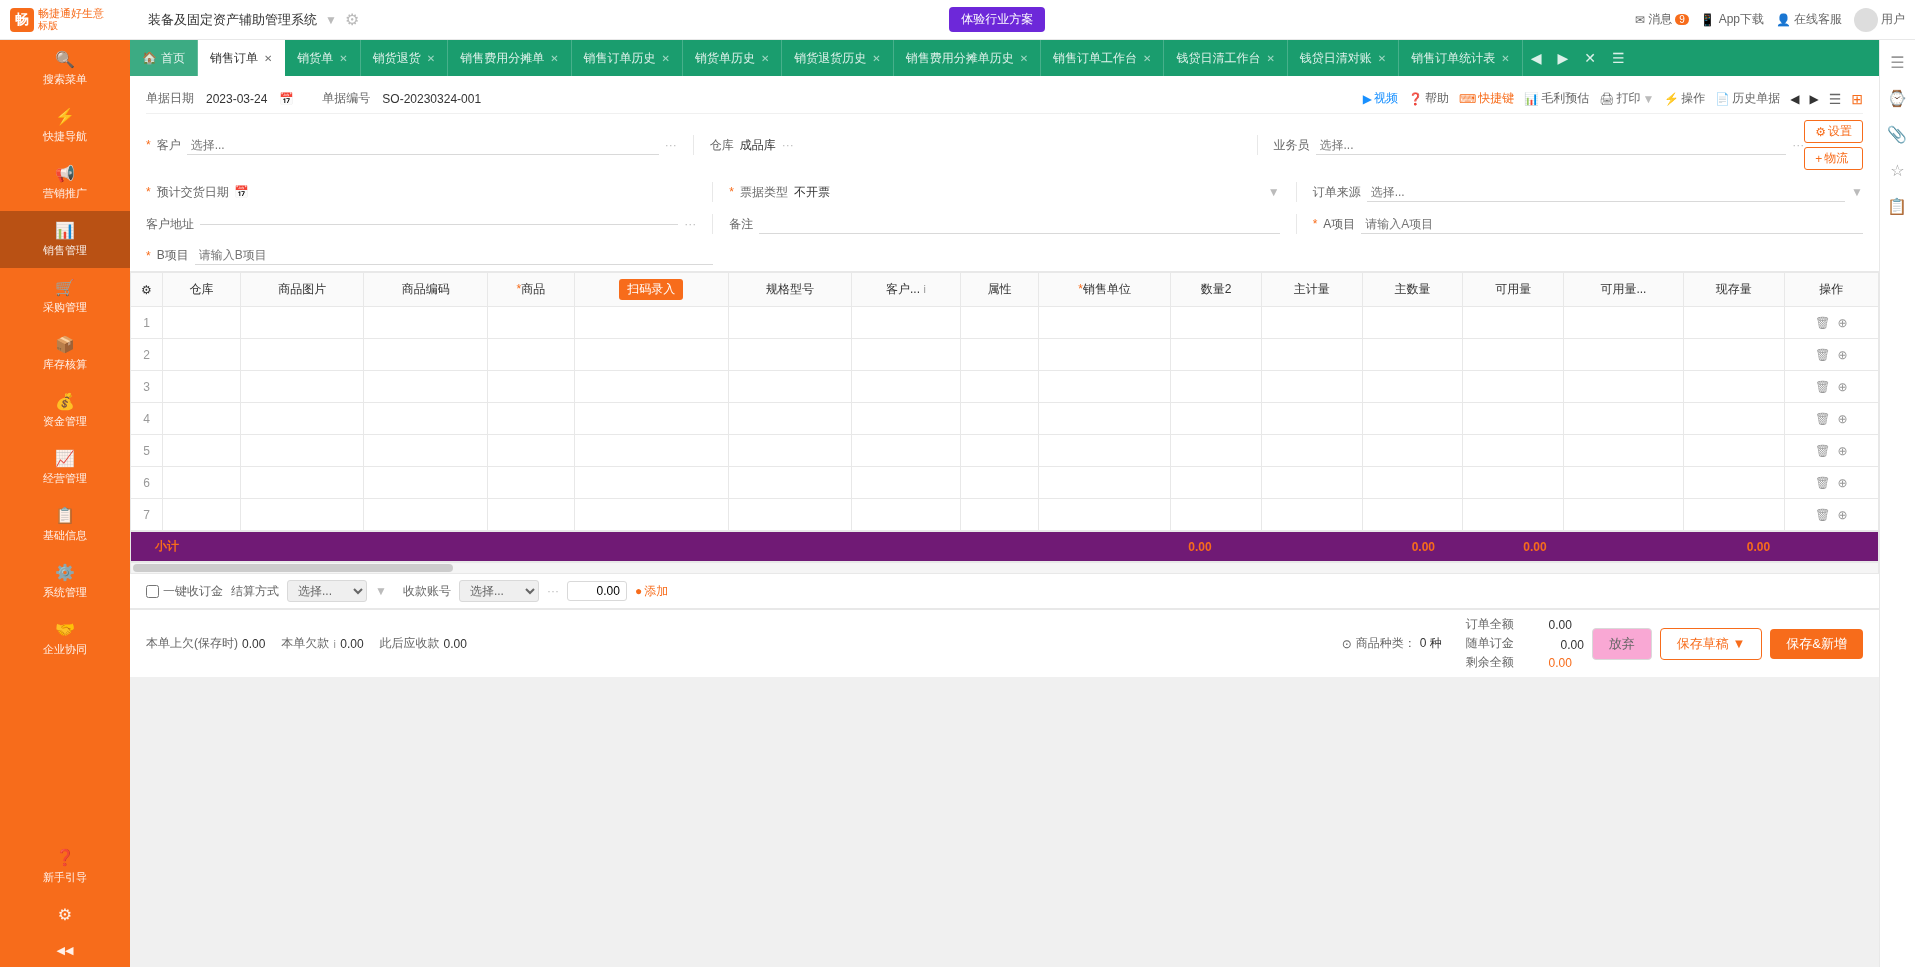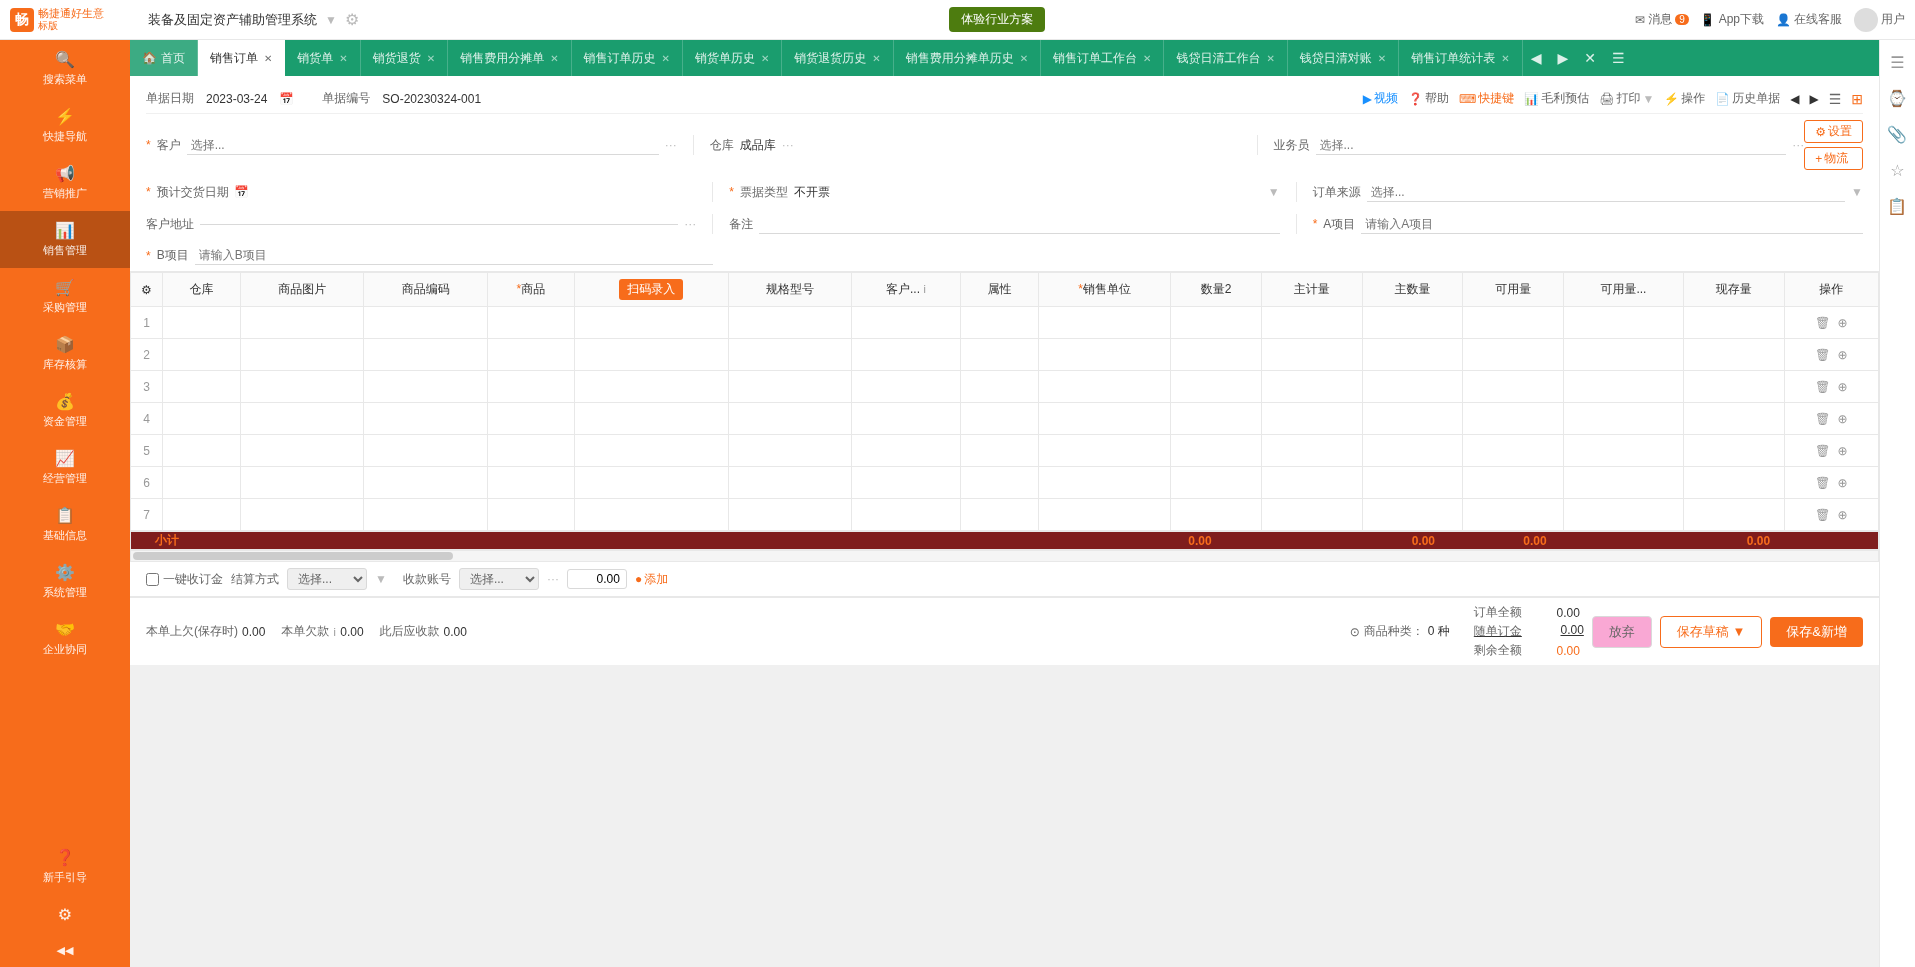--- a/index.html
+++ b/index.html
@@ -14,21 +14,21 @@
     .tab-bar { height: 36px; background: #1a9d6e; display: flex; align-items: stretch; overflow: hidden; }
     .page-content { flex: 1; background: #f0f0f0; overflow-y: auto; padding: 0; }
 
     
     .top-bar-left { display: flex; align-items: center; gap: 8px; }
     .logo-area { display: flex; align-items: center; gap: 4px; width: 130px; }
     .logo-icon { width: 24px; height: 24px; background: #f76c1b; border-radius: 4px; display: flex; align-items: center; justify-content: center; color: #fff; font-weight: bold; font-size: 14px; }
     .logo-text { font-size: 11px; color: #f76c1b; line-height: 1.2; }
     .system-title { font-size: 13px; color: #333; }
     .top-bar-center { display: flex; align-items: center; gap: 8px; }
-    .industry-btn { background: #4d7c0f; color: #fff; border: none; padding: 4px 12px; border-radius: 4px; cursor: pointer; font-size: 12px; }
+    .industry-btn { background: #6d28d9; color: #fff; border: none; padding: 4px 12px; border-radius: 4px; cursor: pointer; font-size: 12px; }
     .top-bar-right { display: flex; align-items: center; gap: 12px; font-size: 12px; color: #666; }
     .top-right-item { display: flex; align-items: center; gap: 3px; cursor: pointer; }
     .badge { background: #f76c1b; color: #fff; border-radius: 8px; padding: 0 4px; font-size: 10px; }
     .sidebar-item { display: flex; flex-direction: column; align-items: center; padding: 10px 4px; cursor: pointer; color: rgba(255,255,255,0.9); font-size: 11px; gap: 3px; }
     .sidebar-item.active { background: rgba(255,255,255,0.2); }
     .sidebar-icon { font-size: 16px; }
 
     
     .tab-item { display: flex; align-items: center; padding: 0 12px; color: rgba(255,255,255,0.85); cursor: pointer; font-size: 12px; border-right: 1px solid rgba(255,255,255,0.2); white-space: nowrap; gap: 4px; min-width: 0; }
     .tab-item.active { background: #fff; color: #333; }
@@ -587,21 +587,21 @@
                   <td></td>
                   <td>
                     <span style="color:#999;cursor:pointer;margin-right:4px;">🗑</span>
                     <span style="color:#999;cursor:pointer;">⊕</span>
                   </td>
                 </tr>
               </tbody>
             </table>
           </div>
 
-          <div style="display:flex;align-items:center;background:#7f1d1d;border:1px solid #e8e8e8;padding:0 8px;">
+          <div style="display:flex;align-items:center;background:#701a75;border:1px solid #e8e8e8;padding:6px 8px;">
             <span style="color:#f76c1b;font-size:12px;font-weight:bold;padding:0 16px;">小计</span>
 
             <div style="flex:3.5;"></div>
             <div style="flex:1;text-align:center;"></div>
             <div style="flex:1;text-align:center;"></div>
             <div style="flex:1;text-align:center;"></div>
             <div style="flex:1;text-align:center;"></div>
             <div style="flex:1;text-align:center;"></div>
             <div style="flex:1;text-align:center;color:#f76c1b;font-weight:bold;">0.00</div>
             <div style="flex:1;text-align:center;"></div>
@@ -658,21 +658,21 @@
               <span style="color:#666;font-size:12px;">⊙ </span>
               <span style="color:#666;font-size:12px;">商品种类：</span>
               <span style="color:#333;font-size:12px;">0 种</span>
             </div>
 
             <div style="display:flex;flex-direction:column;gap:2px;margin-left:16px;">
               <div style="display:flex;gap:8px;align-items:center;">
                 <span style="color:#666;font-size:12px;">订单全额</span>
                 <span style="color:#333;font-size:12px;min-width:50px;text-align:right;">0.00</span>
               </div>
-              <div style="display:flex;gap:12px;align-items:flex-start;text-decoration:underline;">
+              <div style="display:flex;gap:20px;align-items:flex-end;">
                 <span style="color:#666;font-size:12px;">随单订金</span>
                 <span style="color:#333;font-size:12px;min-width:50px;text-align:right;">0.00</span>
               </div>
               <div style="display:flex;gap:8px;align-items:center;">
                 <span style="color:#666;font-size:12px;">剩余全额</span>
                 <span style="color:#f76c1b;font-size:12px;min-width:50px;text-align:right;">0.00</span>
               </div>
             </div>
 
             <button class="btn-discard">放弃</button>

